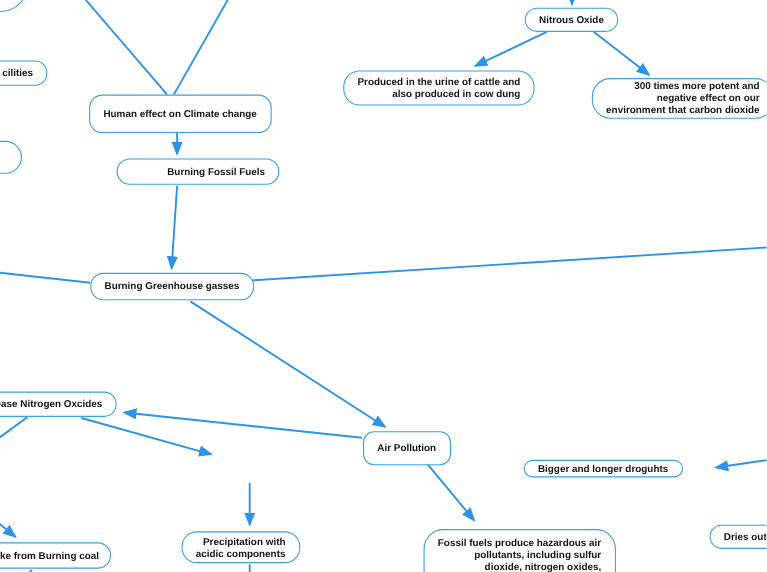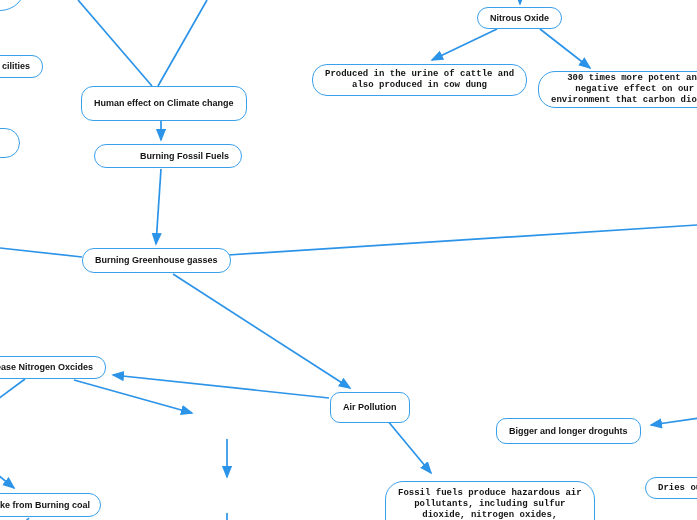--- a/index.html
+++ b/index.html
@@ -10,21 +10,21 @@
   }
   .edge-layer { position:absolute; left:0; top:0; width:697px; height:520px; }
   .node {
     position:absolute; box-sizing:border-box;
     background:#ffffff; border:1.6px solid #3aa0ea;
     color:#141414; font-weight:700; font-size:9px; line-height:11px;
     padding:4px 12px; border-radius:12px;
     display:flex; align-items:center; justify-content:center;
     text-align:center; white-space:pre; z-index:2;
   }
-  .ml { justify-content:flex-start; text-align:center; border-radius:16px;font-family:Liberation Mono, monospace; }
+  .ml { justify-content:flex-start; text-align:right; border-radius:16px; }
   .cutl { justify-content:flex-end; text-align:right; }
 </style>
 </head>
 <body>
 
 <div class="canvas">
 
   <svg class="edge-layer" width="697" height="520" viewBox="0 0 697 520">
     <defs>
       <marker id="arr" markerWidth="9" markerHeight="8" refX="6.5" refY="3" orient="auto">
@@ -62,33 +62,35 @@
 also produced in cow dung</div>
 
   <div class="node ml" style="left:538px; top:71px; height:37px; padding-top:1px; padding-bottom:1px; border-radius:17px;">300 times more potent and
 negative effect on our
 environment that carbon dioxide</div>
 
   <div class="node cutl" style="left:-60px; top:55px; width:103px; height:23px; border-radius:11px;">cilities</div>
 
   <div class="node" style="left:81px; top:86px; height:35px; border-radius:12px;">Human effect on Climate change</div>
 
-  <div class="node" style="left:94px; top:144px; height:24px; border-radius:12px;padding-left:45px;">Burning Fossil Fuels</div>
+  <div class="node" style="left:106px; top:144px; height:24px; border-radius:12px;padding-left:45px;">Burning Fossil Fuels</div>
 
   <div class="node" style="left:82px; top:248px; height:25px; border-radius:12px;">Burning Greenhouse gasses</div>
 
   <div class="node" style="left:-92px; top:128px; width:112px; height:30px; border-radius:15px;"></div>
 
   <div class="node cutl" style="left:-55px; top:356px; width:161px; height:23px; border-radius:11px;">ease Nitrogen Oxcides</div>
 
   <div class="node" style="left:330px; top:392px; height:31px; border-radius:10px;">Air Pollution</div>
 
 
-  <div class="node" style="left:496px; top:418px; height:26px; border-radius:10px;">Bigger and longer droguhts</div>
+  <div class="node" style="left:476px; top:418px; height:16px; border-radius:10px;">Bigger and longer droguhts</div>
 
+  <div class="node ml" style="left:165px; top:483px; height:29px; padding-top:2px; padding-bottom:2px; border-radius:14px;">Precipitation with
+acidic components</div>
 
   <div class="node ml" style="left:385px; top:481px; height:56px; border-radius:18px; align-items:flex-start; padding-top:6px;">Fossil fuels produce hazardous air
 pollutants, including sulfur
 dioxide, nitrogen oxides,
 particulate matter, carbon</div>
 
   <div class="node cutl" style="left:-55px; top:493px; width:156px; height:24px; padding-right:10px; border-radius:12px;">oke from Burning coal</div>
 
   <div class="node ml" style="left:645px; top:477px; width:110px; height:22px; border-radius:11px;">Dries out</div>
 

